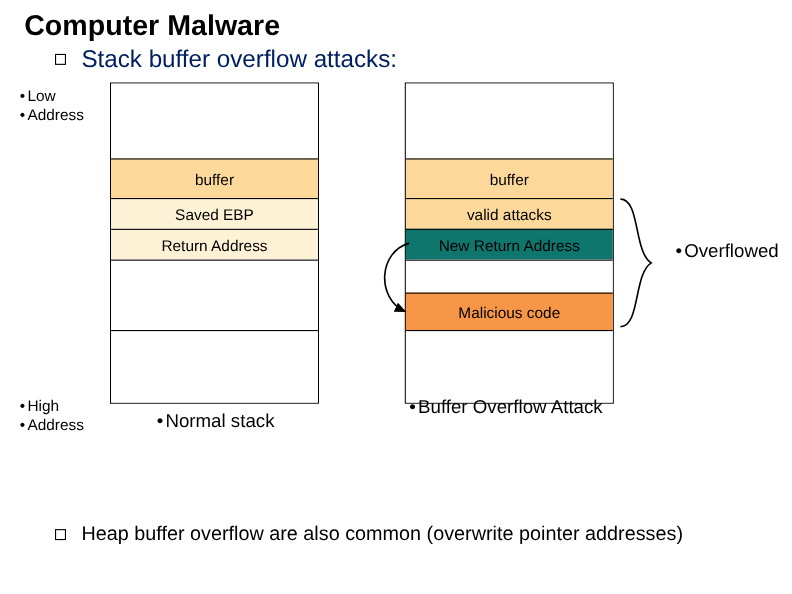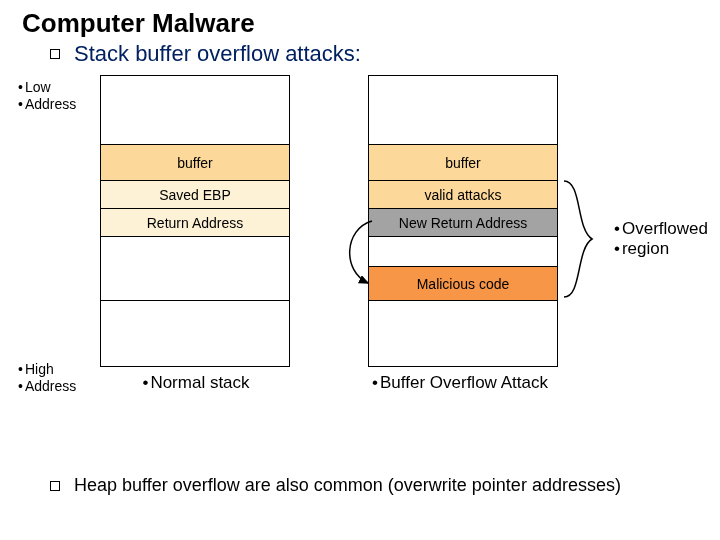--- a/index.html
+++ b/index.html
@@ -69,21 +69,21 @@
     align-items: center;
     justify-content: center;
     box-sizing: border-box;
   }
   .stack .cell:first-child { border-top: none; }
   .c-empty { background: #fff; }
   .c-buf   { background: #fcd89a; text-align: right; }
   .c-save  { background: #fef2d6; }
   .c-ret   { background: #fef2d6; }
   .c-valid { background: #fcd89a; }
-  .c-newret{ background: #a3a3a3; }
+  .c-newret{ background: #0f766e; }
   .c-mal   { background: #f79646; }
   .caption {
     position: absolute;
     font-size: 17px;
     text-align: center;
     width: 220px;
   }
   .caption .dot { margin-right: 2px; }
   .side-label {
     position: absolute;
@@ -138,40 +138,39 @@
 
   <div class="stack" style="left:368px; top:4px;">
     <div class="cell c-empty" style="height:68px;"></div>
     <div class="cell c-buf" style="height:36px;">buffer</div>
     <div class="cell c-valid" style="height:28px;">valid attacks</div>
     <div class="cell c-newret" style="height:28px;">New Return Address</div>
     <div class="cell c-empty" style="height:30px;"></div>
     <div class="cell c-mal" style="height:34px;">Malicious code</div>
     <div class="cell c-empty" style="height:66px;"></div>
   </div>
-  <div class="caption" style="left:350px; top:302px;">
+  <div class="caption" style="left:350px; top:289px;">
     <span class="dot">•</span><span>Buffer Overflow Attack</span>
   </div>
 
   <svg class="arrow-svg" style="left:332px; top:140px;" width="46" height="100">
     <defs>
       <marker id="ah" markerWidth="8" markerHeight="8" refX="6" refY="3" orient="auto">
         <path d="M0,0 L7,3 L0,6 Z" fill="#000"></path>
       </marker>
     </defs>
     <path d="M40,10 C12,18 10,60 36,72" fill="none" stroke="#000" stroke-width="1.5" marker-end="url(#ah)"></path>
   </svg>
 
   <svg class="brace" style="left:558px; top:108px;" width="60" height="120">
     <path d="M6,2 C24,2 18,50 34,60 C18,70 24,118 6,118" fill="none" stroke="#000" stroke-width="1.5"></path>
   </svg>
 
   <div class="side-label" style="left:614px; top:148px;">
     <div><span class="dot">•</span><span>Overflowed</span></div>
-    <div><span class="dot">•</span><span>region</span></div>
   </div>
 
 </div>
 
 <div class="bullet-row footer">
   <span class="sq-bullet"></span>
   <span class="footer-text">Heap buffer overflow are also common (overwrite pointer addresses)</span>
 </div>
 
 </body></html>

